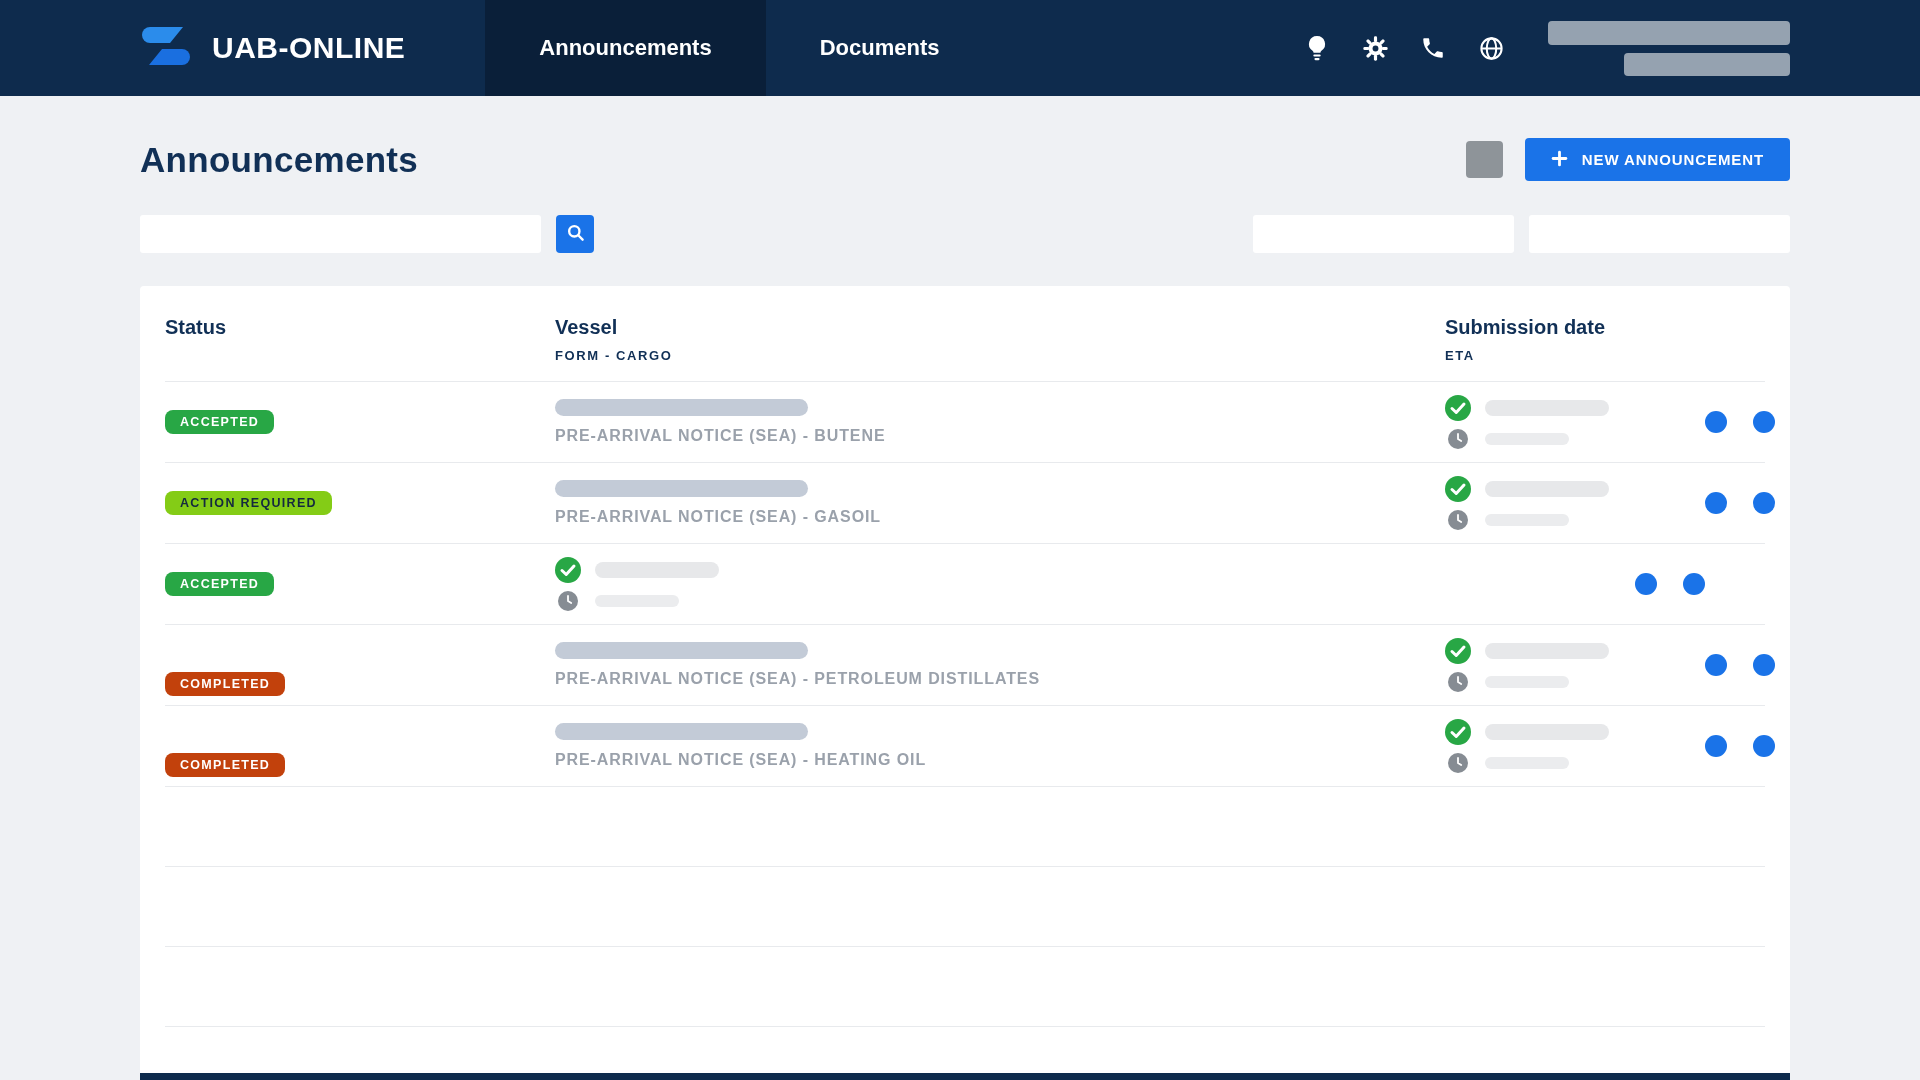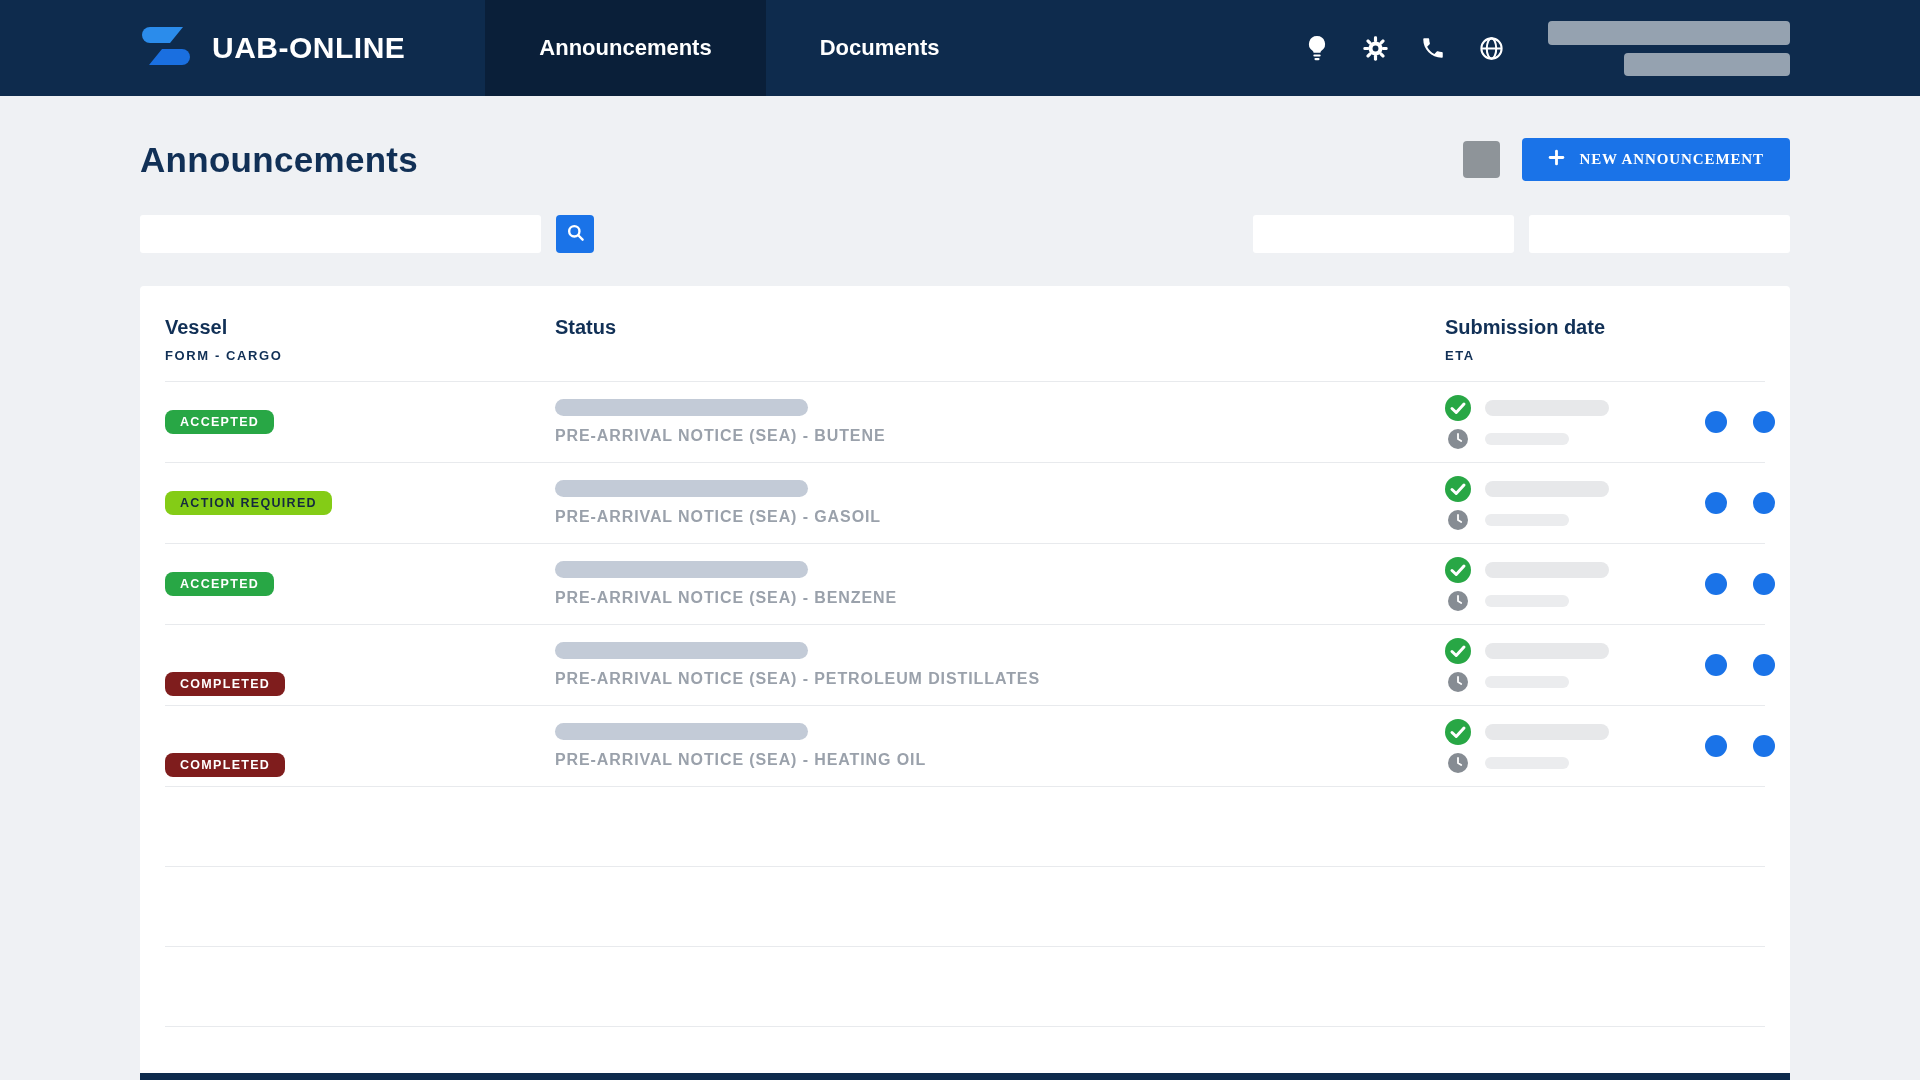--- a/index.html
+++ b/index.html
@@ -17,21 +17,21 @@
   .nav-right { margin-left:auto; display:flex; align-items:center; gap:28px; padding-right:130px; }
   .nav-icon { width:30px; height:30px; display:flex; align-items:center; justify-content:center; cursor:pointer; }
   .user-ph { display:flex; flex-direction:column; align-items:flex-end; gap:8px; margin-left:14px; }
   .user-ph .bar1 { width:242px; height:24px; background:#adb7c2; opacity:.85; border-radius:4px; }
   .user-ph .bar2 { width:166px; height:23px; background:#adb7c2; opacity:.85; border-radius:4px; }
 
   
   .main { padding:42px 0 0 140px; width:1790px; }
   .page-header { width:1650px; display:flex; align-items:center; justify-content:space-between; }
   .page-title { color:#113056; font-size:35px; font-weight:800; letter-spacing:.3px; }
-  .header-actions { display:flex; align-items:center; gap:22px;font-family:Liberation Serif, serif; }
+  .header-actions { display:flex; align-items:center; gap:22px; }
   .gray-square { width:37px; height:37px; background:#8e9499; border-radius:4px; cursor:pointer; }
   .new-btn { height:43px; padding:0 26px; background:#1a73e8; border:none; border-radius:4px;
     color:#ffffff; font-family:inherit; font-size:15px; font-weight:700; letter-spacing:.9px;
     display:flex; align-items:center; gap:14px; cursor:pointer; }
 
   
   .filter-row { width:1650px; margin-top:34px; display:flex; align-items:center; }
   .search-input { width:401px; height:38px; background:#ffffff; border:none; border-radius:3px;
     padding:0 14px; font-family:inherit; font-size:16px; color:#113056; outline:none; }
   .search-btn { width:38px; height:38px; margin-left:15px; background:#1a73e8; border:none;
@@ -49,21 +49,21 @@
   .th-sub { color:#113056; font-size:13px; font-weight:800; letter-spacing:1.6px; margin-top:9px; }
 
   .table-row { display:grid; grid-template-columns:390px 890px 260px 1fr; align-items:center;
     height:81px; border-bottom:1px solid #e8eaed; }
   .table-row.empty { display:block; height:80px; }
 
   .badge { display:inline-block; padding:5px 15px; border-radius:8px; font-size:12.5px;
     font-weight:700; letter-spacing:1.3px; white-space:nowrap; }
   .badge-accepted { background:#28a745; color:#ffffff; }
   .badge-action-required { background:#84cc16; color:#14293f; }
-  .badge-completed { background:#7f1d1d; color:#ffffff;margin-top:38px; }
+  .badge-completed { background:#c2410c; color:#ffffff;margin-top:38px; }
 
   .vessel-ph { width:253px; height:17px; border-radius:9px; background:#c3cbd7; }
   .form-cargo { margin-top:11px; color:#9aa1ab; font-size:16px; font-weight:600; letter-spacing:.9px; }
 
   .date-line { display:flex; align-items:center; gap:14px; }
   .eta-line { display:flex; align-items:center; gap:17px; margin-top:8px; margin-left:3px; }
   .date-ph { width:124px; height:16px; border-radius:8px; background:#e7e8ea; }
   .eta-ph { width:84px; height:12px; border-radius:6px; background:#ebecee; }
   .check-circle, .clock-circle { display:flex; align-items:center; justify-content:center; }
 
@@ -168,25 +168,25 @@
     </button>
     <div class="filter-spacer"></div>
     <div class="filter-select"></div>
     <div class="filter-select"></div>
   </div>
 
   <div class="card">
     <div class="t-inner">
       <div class="thead">
         <div>
+          <div class="th-main">Status</div>
+        </div>
+        <div>
           <div class="th-main">Vessel</div>
           <div class="th-sub">FORM - CARGO</div>
-        </div>
-        <div>
-          <div class="th-main">Status</div>
         </div>
         <div>
           <div class="th-main">Submission date</div>
           <div class="th-sub">ETA</div>
         </div>
       </div>
       <div id="table-body">
   <div class="table-row">
     <div class="cell-status">
       <span class="badge badge-accepted">ACCEPTED</span>
@@ -252,24 +252,20 @@
     <div class="cell-actions">
       <button class="action-dot"></button>
       <button class="action-dot"></button>
     </div>
   </div>
 
   <div class="table-row">
     <div class="cell-status">
       <span class="badge badge-accepted">ACCEPTED</span>
     </div>
-    <div class="cell-vessel">
-      <div class="vessel-ph"></div>
-      <div class="form-cargo">PRE-ARRIVAL NOTICE (SEA) - BENZENE</div>
-    </div>
     <div class="cell-date">
       <div class="date-line">
         <span class="check-circle">
           <svg width="26" height="26" viewBox="0 0 26 26">
             <circle cx="13" cy="13" r="13" fill="#28a745"></circle>
             <polyline points="7,13.5 11.2,17.5 19,9" fill="none" stroke="#ffffff" stroke-width="3" stroke-linecap="round" stroke-linejoin="round"></polyline>
           </svg>
         </span>
         <div class="date-ph"></div>
       </div>

